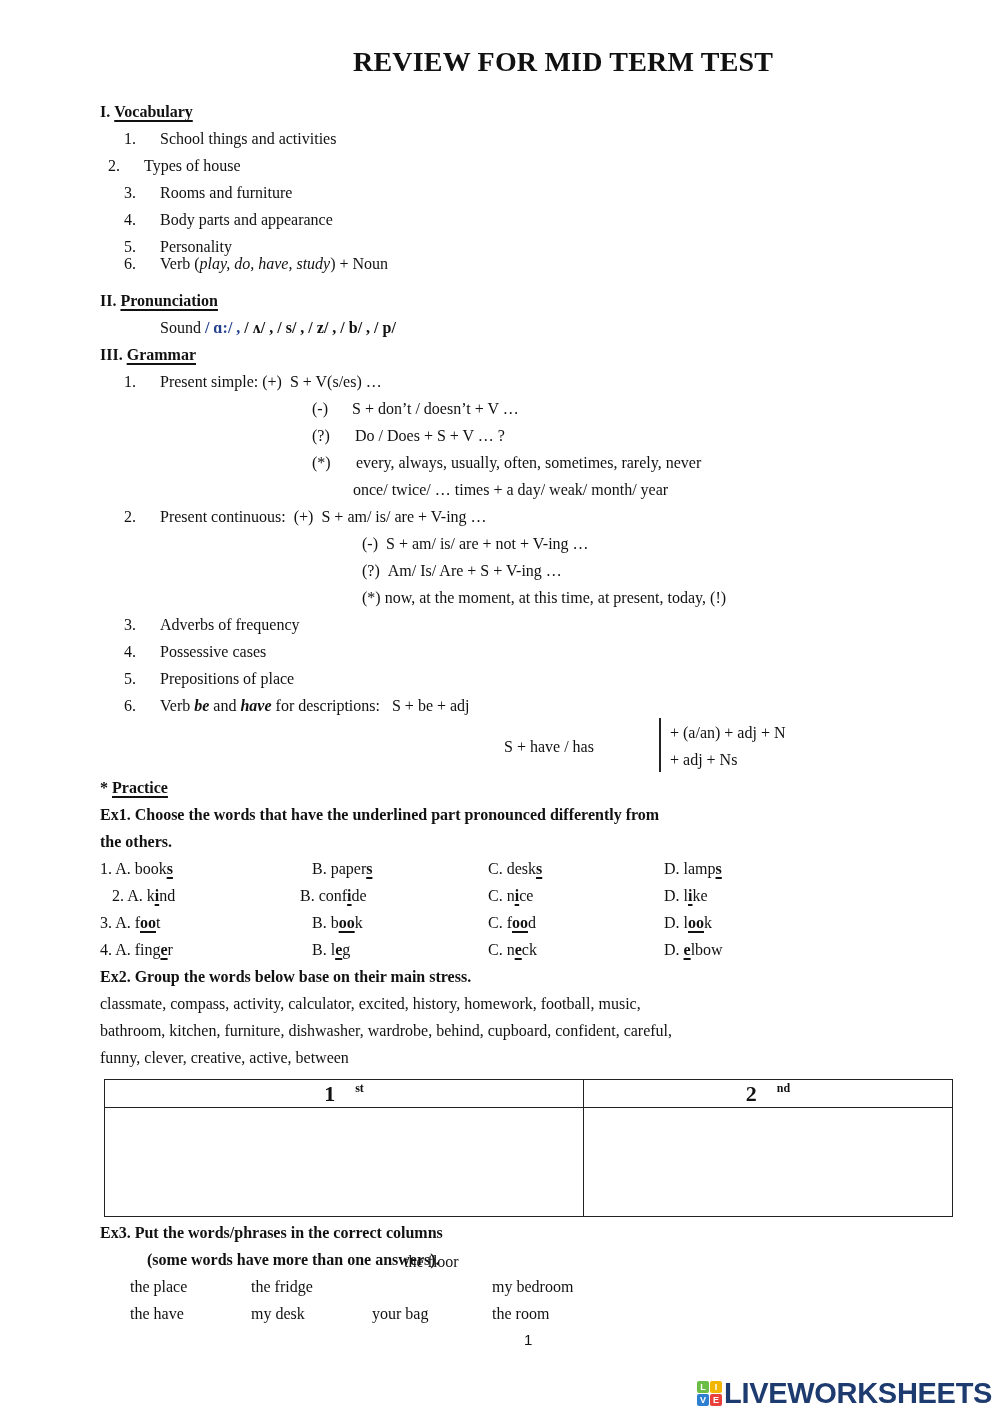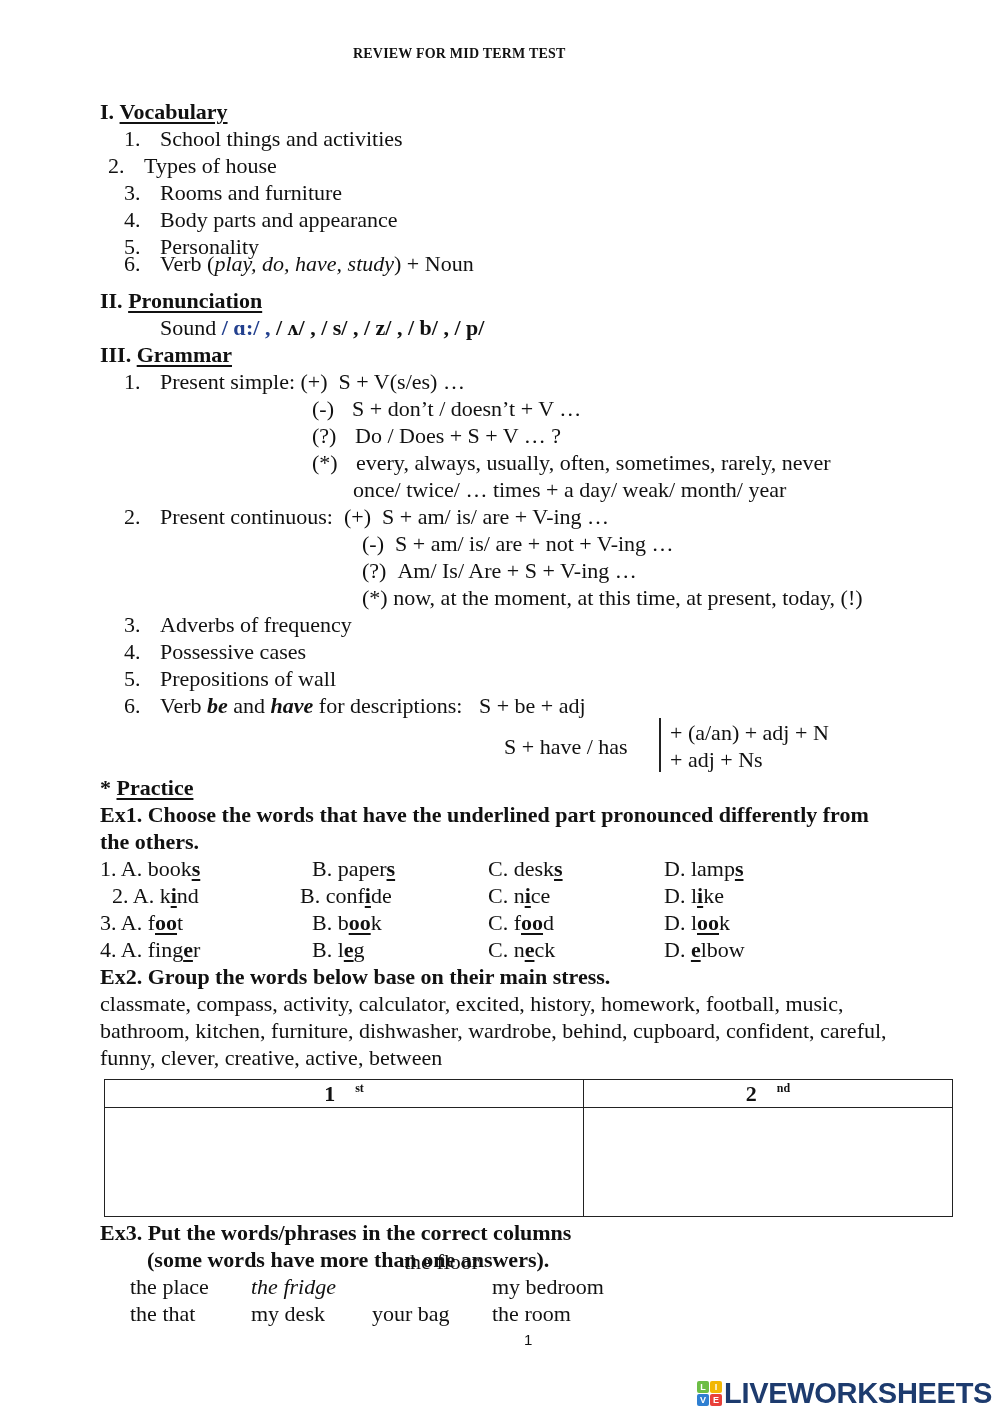--- a/index.html
+++ b/index.html
@@ -1,23 +1,23 @@
 <!DOCTYPE html>
 <html><head>
 <meta charset="utf-8">
 <style>
   * { box-sizing: border-box; margin: 0; padding: 0; }
   html, body { width: 1000px; height: 1413px; background: #ffffff; overflow: hidden; }
   body { position: relative; font-family: "Liberation Serif", "DejaVu Serif", serif; color: #111; }
   .abs { position: absolute; white-space: nowrap; }
-  .t { font-size: 22px; line-height: 27px; }
+  .t { font-size: 16px; line-height: 27px; }
   .b { font-weight: bold; }
   .u { text-decoration: underline; text-decoration-thickness: 2px; text-underline-offset: 3px; }
   .ul { text-decoration: underline; text-decoration-thickness: 2px; text-underline-offset: 3px; font-weight: bold; }
-  .title { font-size: 14px; font-weight: bold; letter-spacing: 0.2px; }
+  .title { font-size: 28px; font-weight: bold; letter-spacing: 0.2px; }
   .ipa-blue { color: #23408e; }
   .num { display: inline-block; width: 36px; }
   .vbar { position: absolute; width: 1.5px; background: #222; }
   table.stress { position: absolute; left: 104px; top: 1079px; width: 849px; height: 138px; border-collapse: collapse; }
   table.stress td, table.stress th { border: 1.5px solid #222; }
   table.stress th { height: 28px; font-size: 22px; font-weight: bold; text-align: center; vertical-align: middle; }
   table.stress th sup { font-size: 12px; vertical-align: 9px; margin-left: 20px; }
   .pagenum { font-family: "Liberation Sans", "DejaVu Sans", sans-serif; font-size: 15px; }
   .logo { position: absolute; left: 697px; top: 1379px; height: 28px; display: flex; align-items: center; }
   .logo-grid { display: grid; grid-template-columns: 12px 12px; grid-template-rows: 12px 12px; gap: 1px; margin-right: 2px; }
@@ -60,21 +60,21 @@
 <div class="abs t" style="left:312px; top:449px;"><span style="display:inline-block;width:44px">(*)</span><span>every, always, usually, often, sometimes, rarely, never</span></div>
 <div class="abs t" style="left:353px; top:476px;">once/ twice/ … times + a day/ weak/ month/ year</div>
 
 <div class="abs t" style="left:124px; top:503px;"><span class="num">2.</span><span>Present continuous:</span>&nbsp;&nbsp;<span>(+)</span>&nbsp;&nbsp;<span>S + am/ is/ are + V-ing …</span></div>
 <div class="abs t" style="left:362px; top:530px;"><span>(-)</span>&nbsp;&nbsp;<span>S + am/ is/ are + not + V-ing …</span></div>
 <div class="abs t" style="left:362px; top:557px;"><span>(?)</span>&nbsp;&nbsp;<span>Am/ Is/ Are + S + V-ing …</span></div>
 <div class="abs t" style="left:362px; top:584px;"><span>(*)</span>&nbsp;<span>now, at the moment, at this time, at present, today, (!)</span></div>
 
 <div class="abs t" style="left:124px; top:611px;"><span class="num">3.</span><span>Adverbs of frequency</span></div>
 <div class="abs t" style="left:124px; top:638px;"><span class="num">4.</span><span>Possessive cases</span></div>
-<div class="abs t" style="left:124px; top:665px;"><span class="num">5.</span><span>Prepositions of wall</span></div>
+<div class="abs t" style="left:124px; top:665px;"><span class="num">5.</span><span>Prepositions of place</span></div>
 
 <div class="abs t" style="left:124px; top:692px;"><span class="num">6.</span><span>Verb </span><b><i>be</i></b><span> and </span><b><i>have</i></b><span> for descriptions:</span>&nbsp;&nbsp;&nbsp;<span>S + be + adj</span></div>
 <div class="abs t" style="left:504px; top:733px;">S + have / has</div>
 <div class="vbar" style="left:659px; top:718px; height:54px;"></div>
 <div class="abs t" style="left:670px; top:719px;">+ (a/an) + adj + N</div>
 <div class="abs t" style="left:670px; top:746px;">+ adj + Ns</div>
 
 <div class="abs t b" style="left:100px; top:774px;"><span>*</span> <span class="u">Practice</span></div>
 
 <div class="abs t b" style="left:100px; top:801px;">Ex1. Choose the words that have the underlined part pronounced differently from</div>
@@ -115,24 +115,24 @@
     <td></td>
     <td></td>
   </tr>
 </tbody>
   </table>
 
 <div class="abs t b" style="left:100px; top:1219px;">Ex3. Put the words/phrases in the correct columns</div>
 <div class="abs t b" style="left:147px; top:1246px;">(some words have more than one answers).</div>
 
 <div class="abs t" style="left:130px; top:1273px;">the place</div>
-<div class="abs t" style="left:251px; top:1273px;font-style:italic;">the fridge</div>
+<div class="abs t" style="left:251px; top:1273px;">the fridge</div>
 <div class="abs t" style="left:372px; top:1248px;margin-left:32px;">the floor</div>
 <div class="abs t" style="left:492px; top:1273px;">my bedroom</div>
-<div class="abs t" style="left:130px; top:1300px;">the that</div>
+<div class="abs t" style="left:130px; top:1300px;">the have</div>
 <div class="abs t" style="left:251px; top:1300px;">my desk</div>
 <div class="abs t" style="left:372px; top:1300px;">your bag</div>
 <div class="abs t" style="left:492px; top:1300px;">the room</div>
 
 <div class="abs pagenum" style="left:524px; top:1331px;">1</div>
 
 <div class="logo">
   <div class="logo-grid">
     <span style="background:#6cbd45">L</span>
     <span style="background:#f2b705">I</span>

